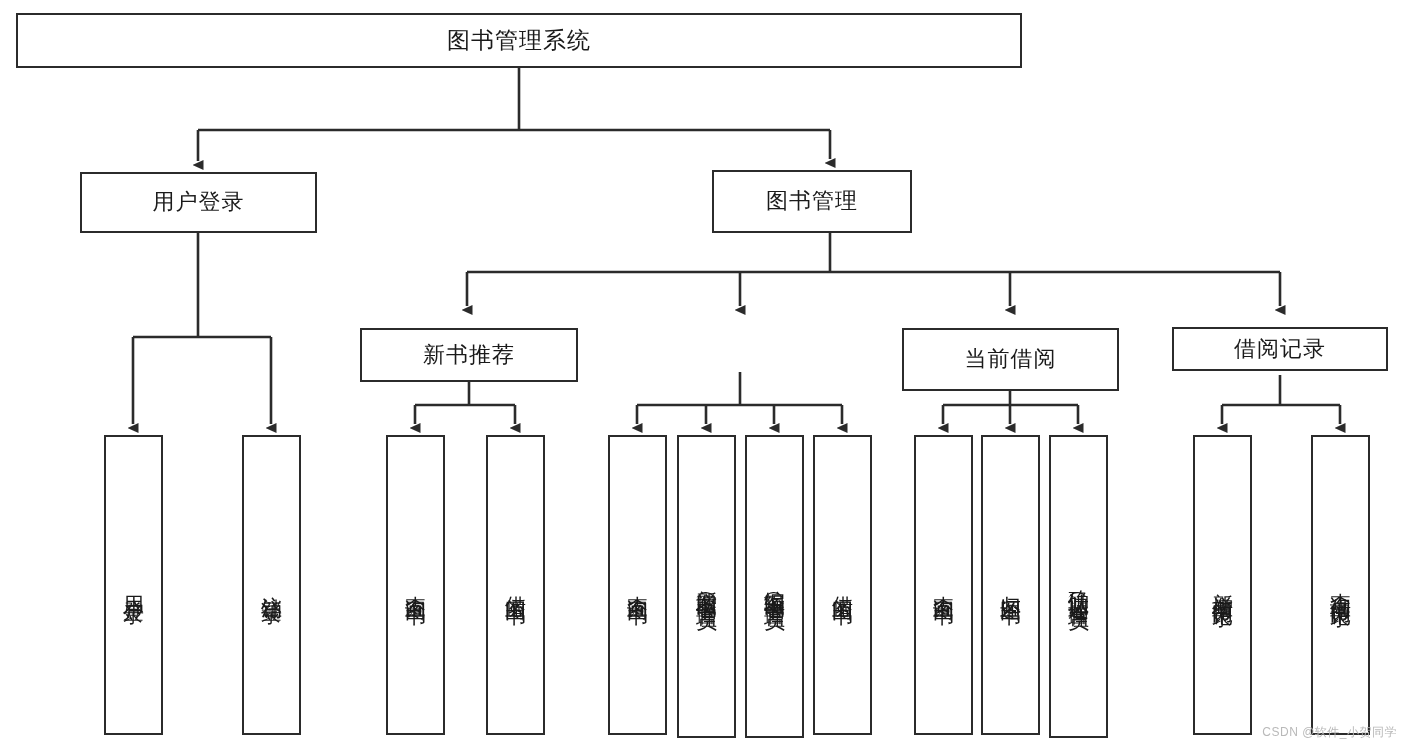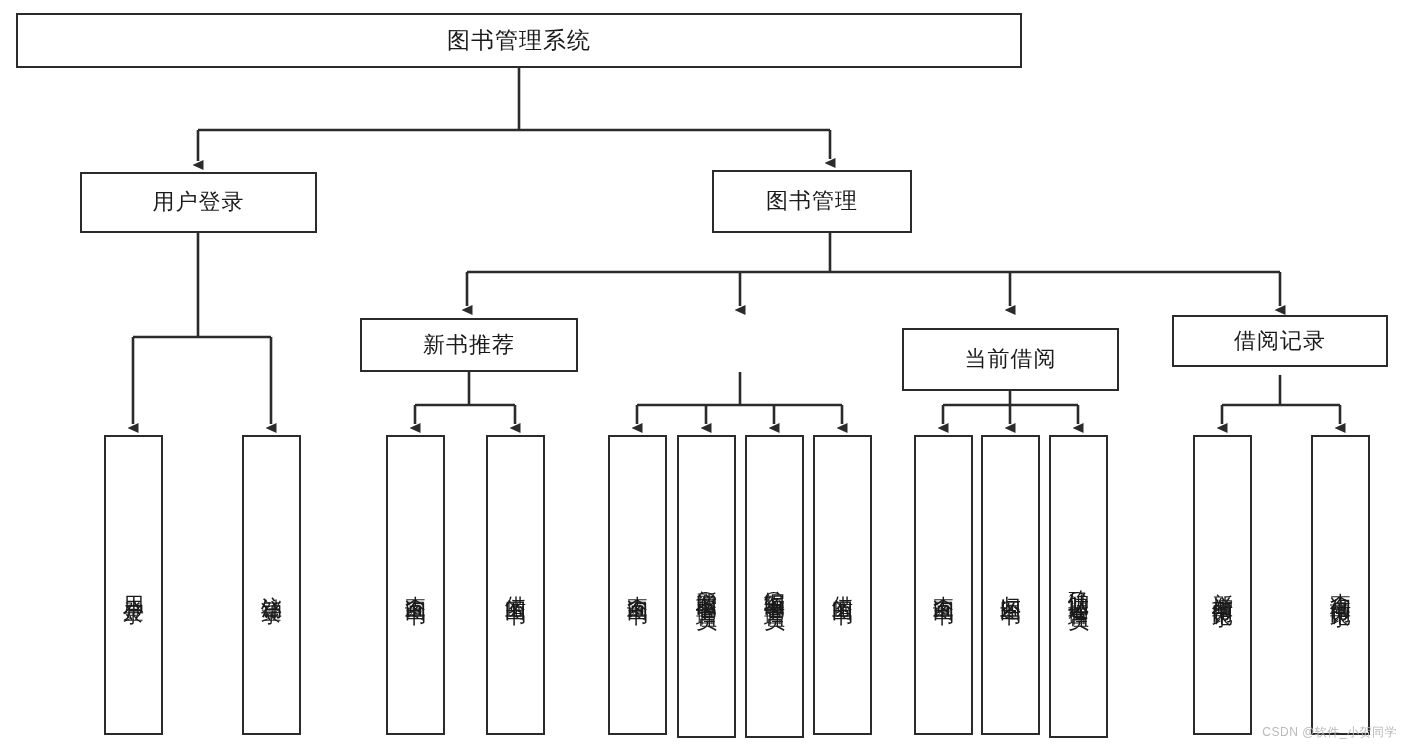--- a/index.html
+++ b/index.html
@@ -126,27 +126,27 @@
     <span>图书管理系统</span>
   </div>
 
   <div class="node horiz" style="left:80px; top:172px; width:237px; height:61px;">
     <span>用户登录</span>
   </div>
   <div class="node horiz" style="left:712px; top:170px; width:200px; height:63px;">
     <span>图书管理</span>
   </div>
 
-  <div class="node horiz" style="left:360px; top:318px; width:218px; height:54px;">
+  <div class="node horiz" style="left:360px; top:328px; width:218px; height:54px;">
     <span>新书推荐</span>
   </div>
   <div class="node horiz" style="left:902px; top:328px; width:217px; height:63px;">
     <span>当前借阅</span>
   </div>
-  <div class="node horiz" style="left:1172px; top:315px; width:216px; height:52px;">
+  <div class="node horiz" style="left:1172px; top:327px; width:216px; height:44px;">
     <span>借阅记录</span>
   </div>
 
   <div class="node vert" style="left:104px; top:435px; width:59px; height:300px;">
     <span class="vtext">用户登录</span>
   </div>
   <div class="node vert" style="left:242px; top:435px; width:59px; height:300px;">
     <span class="vtext">注销登录</span>
   </div>
 

